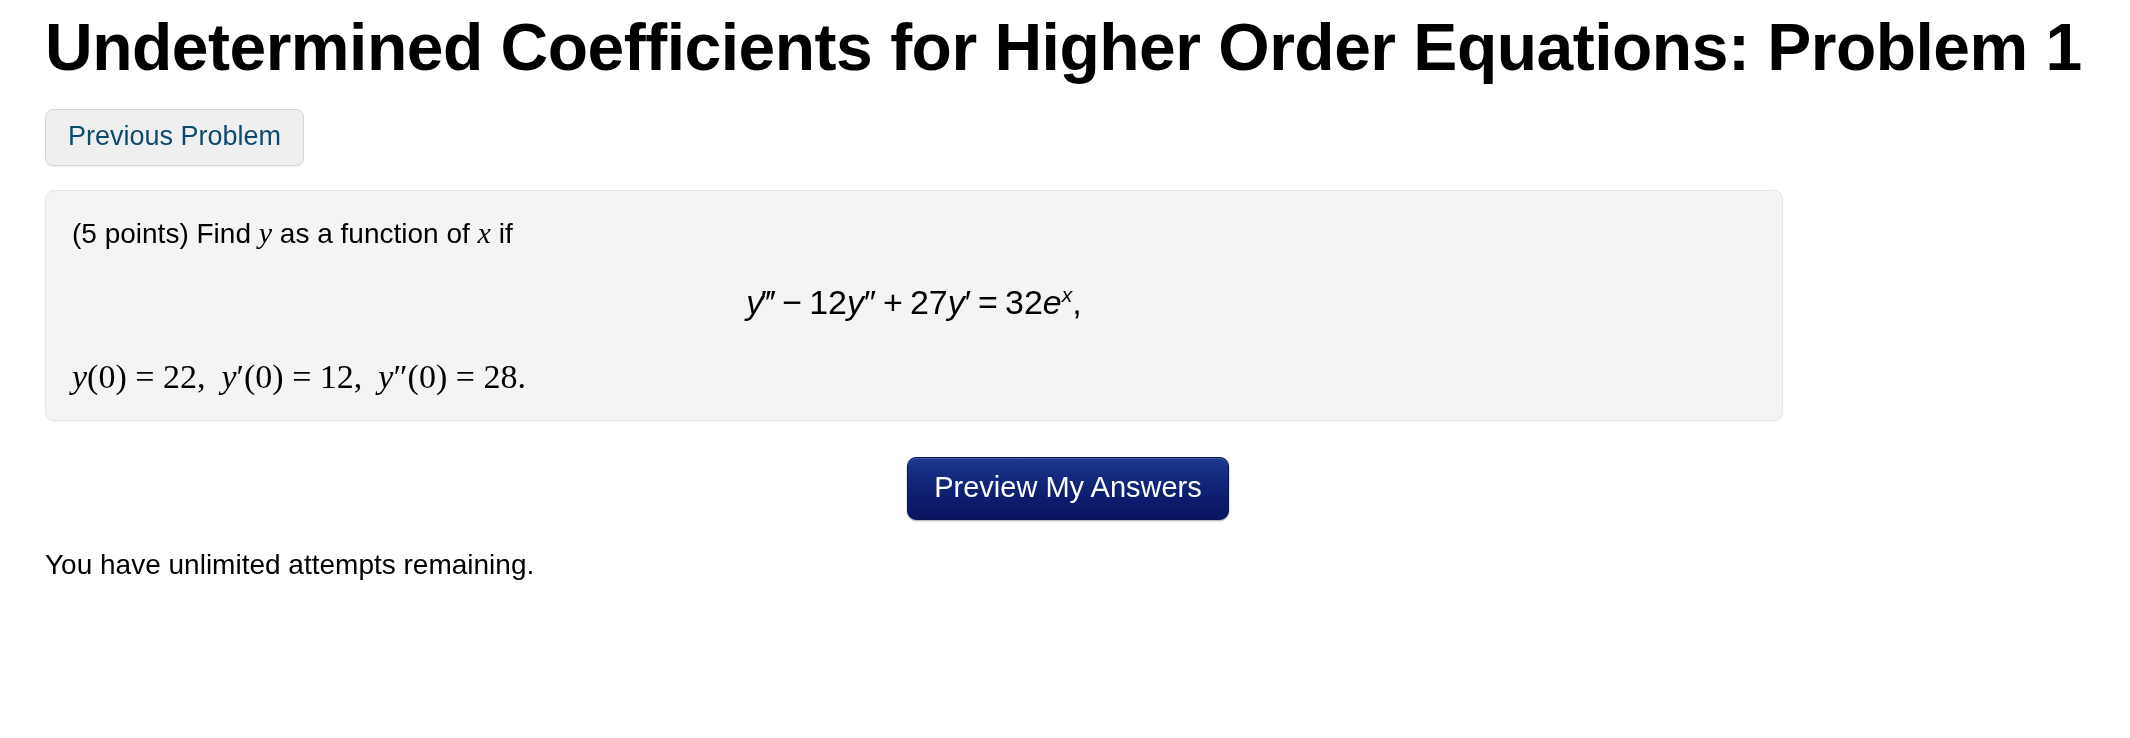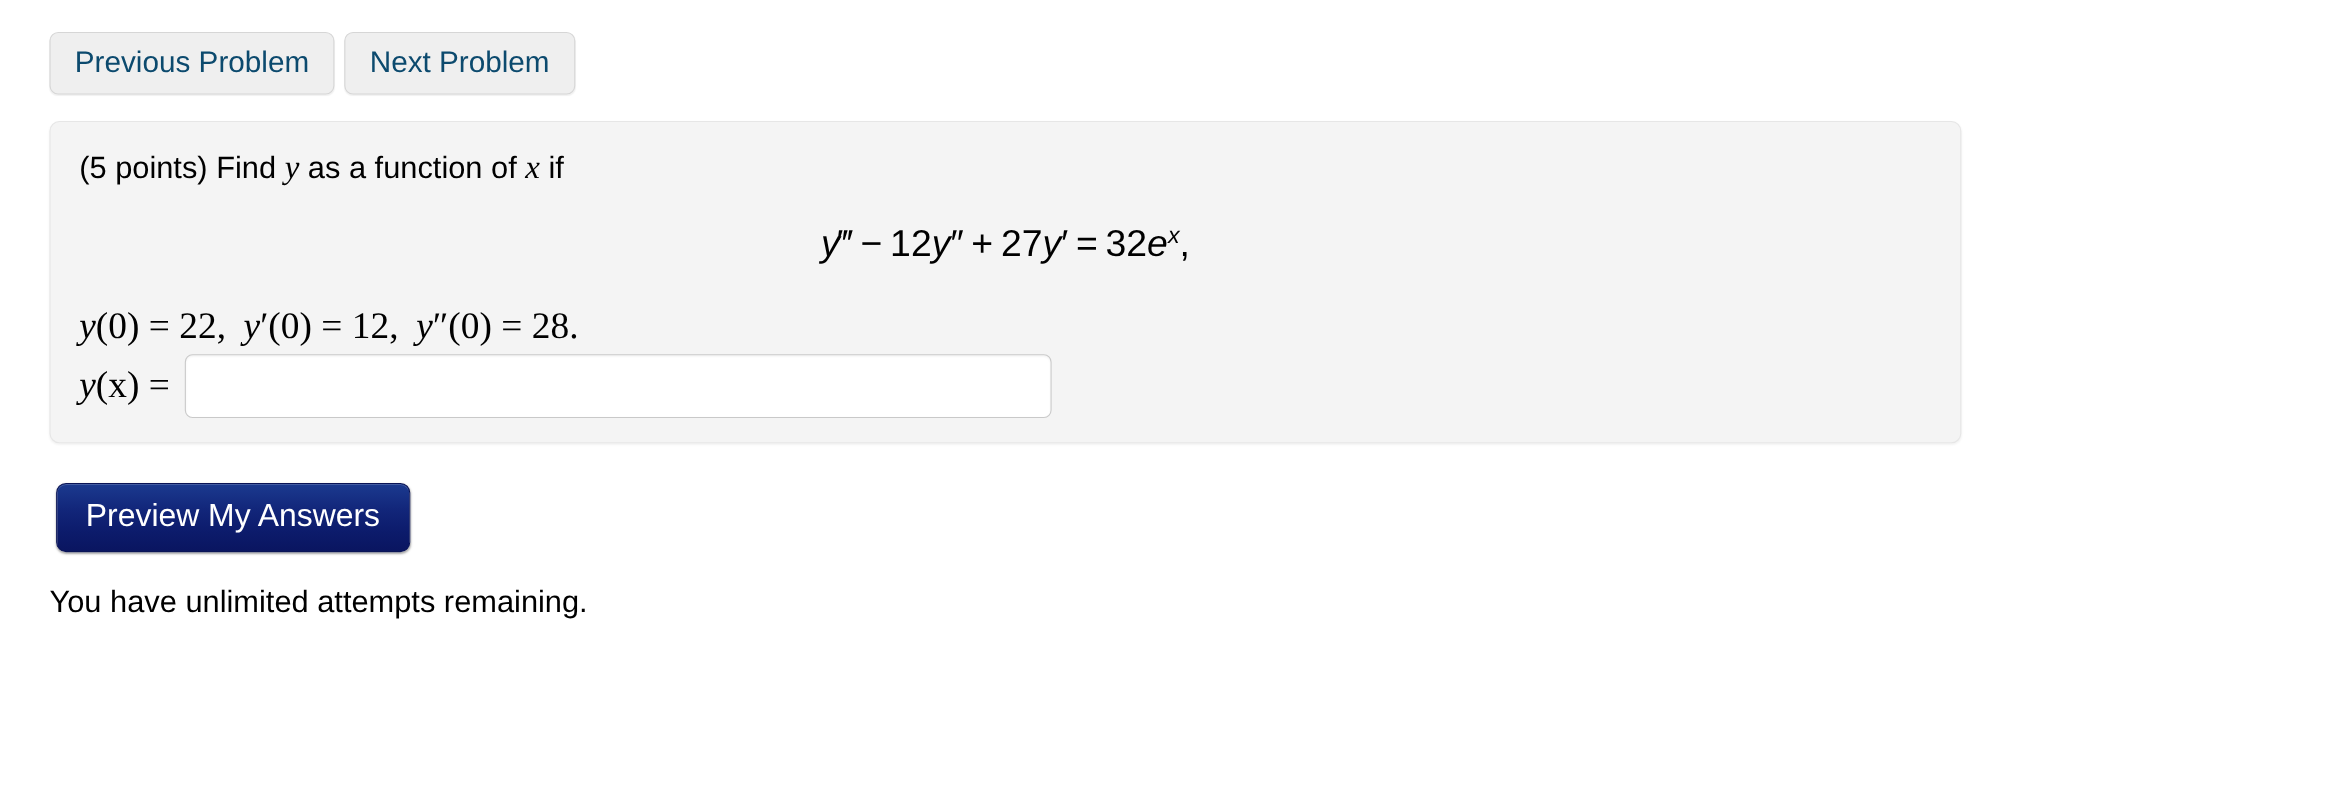--- a/index.html
+++ b/index.html
@@ -163,20 +163,21 @@
     color: #000;
     outline: none;
   }
 
   
   .submit-row {
     display: flex;
     gap: 17px;
     margin-top: 36px;
     padding-left: 6px;
+    justify-content: center;
   }
   .btn-submit {
     font-size: 29px;
     padding: 15px 26px 17px 26px;
     border-radius: 9px;
   }
 
   
   .attempts {
     margin-top: 27px;
@@ -184,24 +185,24 @@
     font-size: 28px;
     line-height: 1.28;
     color: #000;
   }
 </style>
 </head>
 <body>
 
 <div class="page">
 
+  <h1 class="page-title">Undetermined Coefficients for Higher Order Equations: Problem 1</h1>
 
   <div class="nav-row">
     <button class="btn btn-disabled">Previous Problem</button>
-    <button class="btn btn-disabled">Next Problem</button>
   </div>
 
   <div class="problem-panel">
 
     <div class="prompt-line">
       <span>(5 points) Find</span>
       <span class="mi">y</span>
       <span>as a function of</span>
       <span class="mi">x</span>
       <span>if</span>
@@ -214,25 +215,20 @@
     <div class="initial-conditions">
       <span><span class="var">y</span><span class="prime"></span><span>(0)</span>
         <span>=</span>
         <span>22</span><span>,</span></span><span class="ic-gap"></span><span><span class="var">y</span><span class="prime">′</span><span>(0)</span>
         <span>=</span>
         <span>12</span><span>,</span></span><span class="ic-gap"></span><span><span class="var">y</span><span class="prime">″</span><span>(0)</span>
         <span>=</span>
         <span>28</span><span>.</span></span>
     </div>
 
-    <div class="answer-row">
-      <span class="answer-label"><span class="var">y</span><span>(x)</span>
-            <span>=</span></span>
-      <input class="answer-input" type="text" value="" style="">
-    </div>
 
   </div>
 
   <div class="submit-row">
     <button class="btn btn-primary btn-submit">Preview My Answers</button>
   </div>
 
   <div class="attempts">
     <div>You have unlimited attempts remaining.</div>
   </div>

